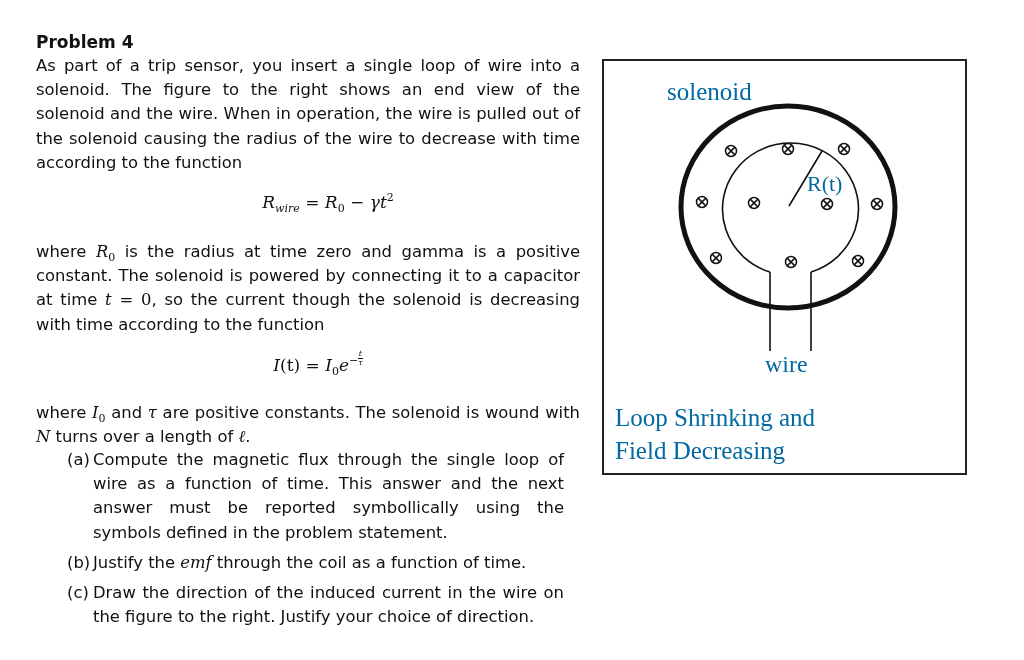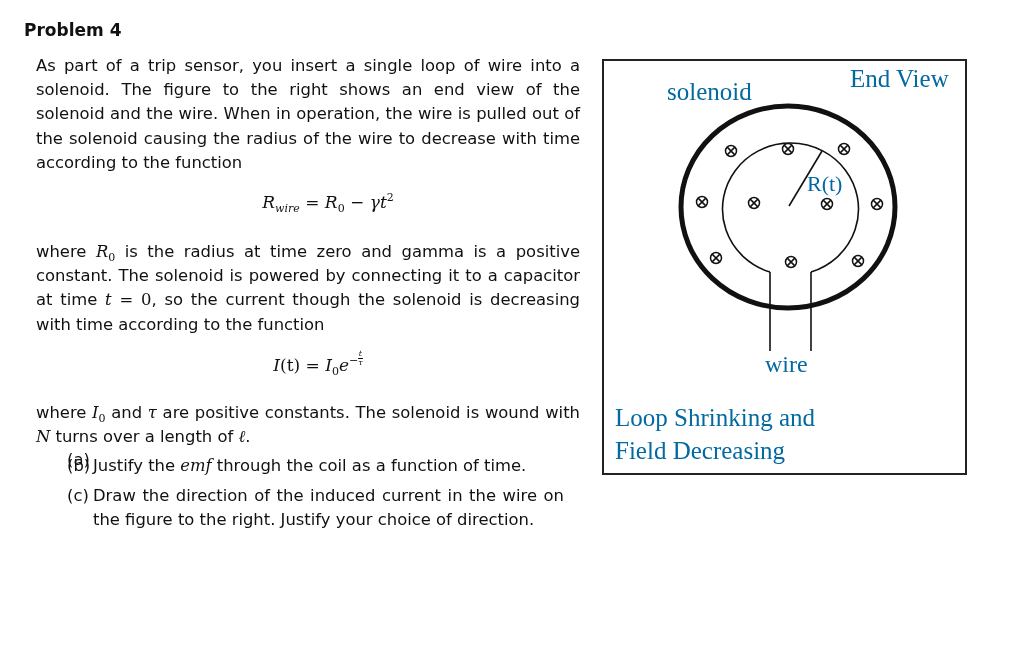--- a/index.html
+++ b/index.html
@@ -19,21 +19,21 @@
       position: absolute;
       left: 20px;
       top: 14px;
       width: 544px;
       font-size: 16.4px;
       line-height: 24.2px;
     }
     .title {
       font-weight: bold;
       font-size: 17px;
-      margin: 4px;
+      margin: 16px;
       line-height: 24px;
     }
     .para {
       margin: 16px;
       text-align: justify;
       text-align-last: left;
     }
     .math {
       font-family: "DejaVu Serif", serif;
       font-style: italic;
@@ -124,20 +124,21 @@
     <span class="math">I</span><span class="mathr">(t)</span><span class="mathr"> = </span><span class="math">I</span><sub class="mathr">0</sub><span class="math">e</span><sup class="mathr">−</sup><span class="frac"><span class="math">t</span><span class="math bar">τ</span></span>
   </p>
 
   <p class="para p3">
     <span>where </span><span class="math">I</span><sub class="mathr">0</sub><span> and </span><span class="math">τ</span><span> are positive constants. The solenoid is wound with </span><span class="math">N</span><span> turns over a length of </span><span class="math">ℓ</span><span>.</span>
   </p>
 
   <div class="parts">
     <p class="part">
       <span class="lbl">(a)</span>
+      <span>Compute the magnetic flux through the single loop of wire as a function of time. This answer and the next answer must be reported symbollically using the symbols defined in the problem statement.</span>
     </p>
     <p class="part">
       <span class="lbl">(b)</span>
       <span>Justify the </span><span class="math">emf</span><span> through the coil as a function of time.</span>
     </p>
     <p class="part">
       <span class="lbl">(c)</span>
       <span>Draw the direction of the induced current in the wire on the figure to the right. Justify your choice of direction.</span>
     </p>
   </div>
@@ -201,21 +202,20 @@
           <line x1="-3.6" y1="3.6" x2="3.6" y2="-3.6"></line>
         </g>
       <g transform="translate(254,200)">
           <circle r="5.5"></circle>
           <line x1="-3.6" y1="-3.6" x2="3.6" y2="3.6"></line>
           <line x1="-3.6" y1="3.6" x2="3.6" y2="-3.6"></line>
         </g>
     </g>
   </svg>
 
-  <div class="fig-label lbl-endview">End View</div>
   <div class="fig-label lbl-solenoid">solenoid</div>
   <div class="fig-label lbl-rt">R(t)</div>
   <div class="fig-label lbl-wire">wire</div>
   <div class="fig-label lbl-caption">
     <div>Loop Shrinking and</div>
     <div>Field Decreasing</div>
   </div>
 </div>
 
 </body></html>

